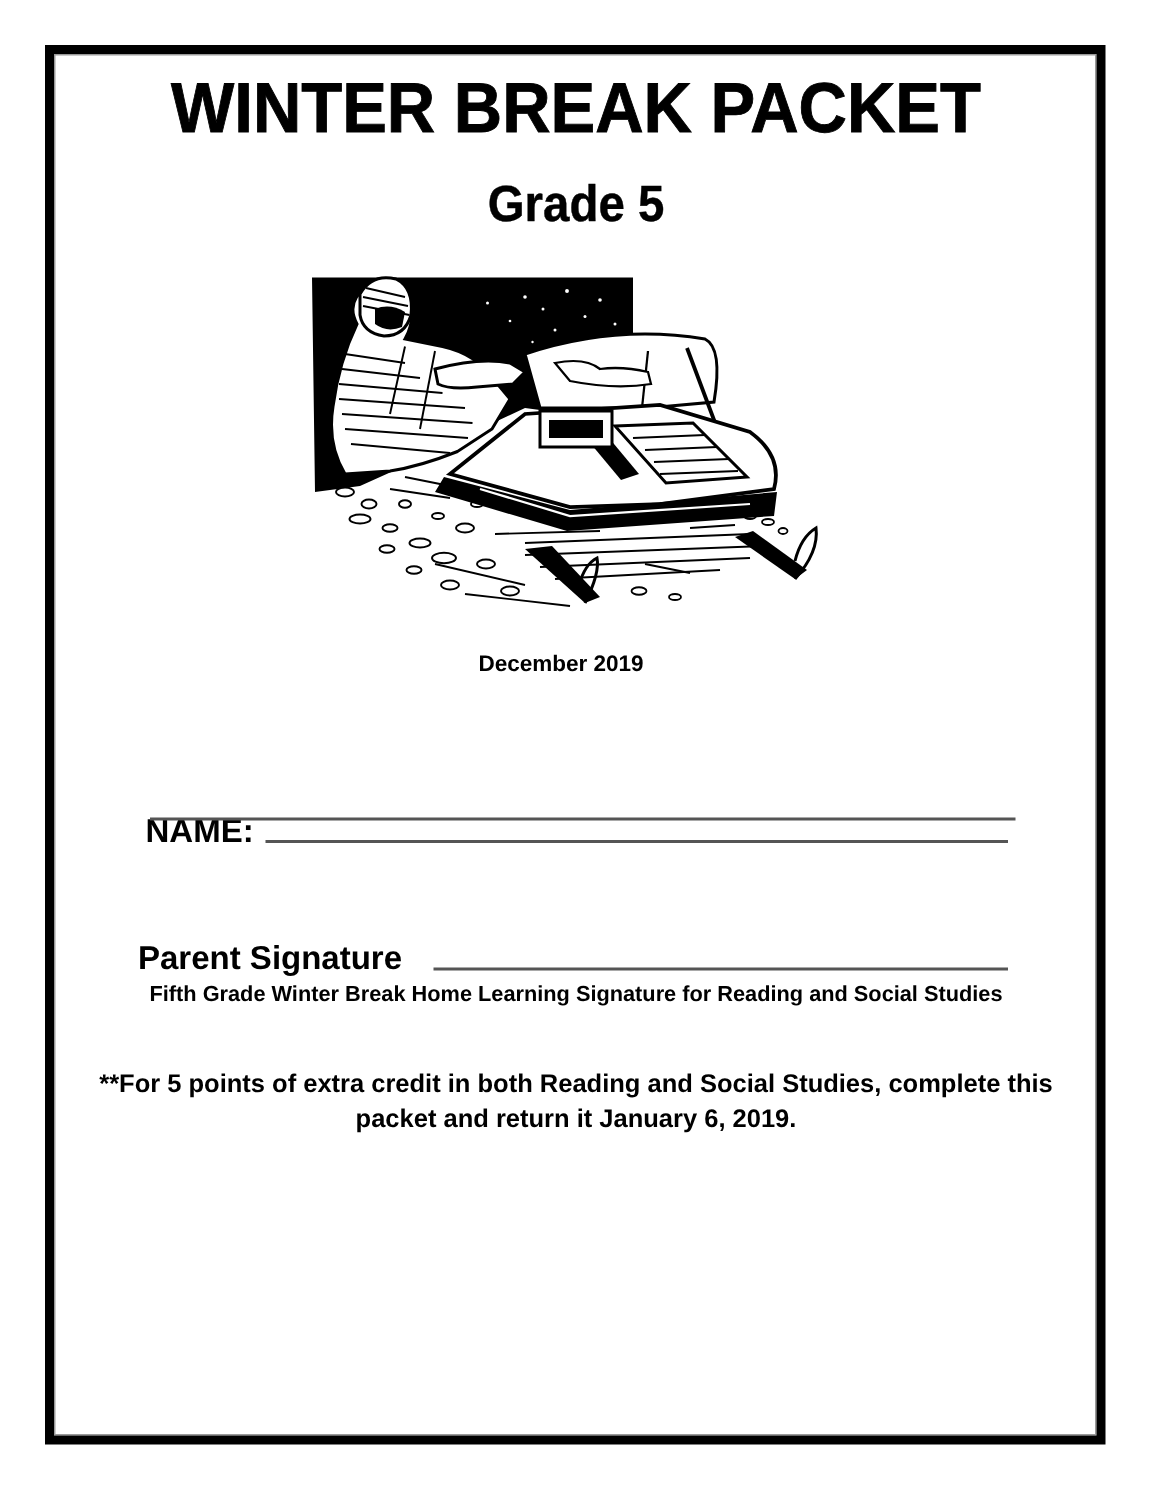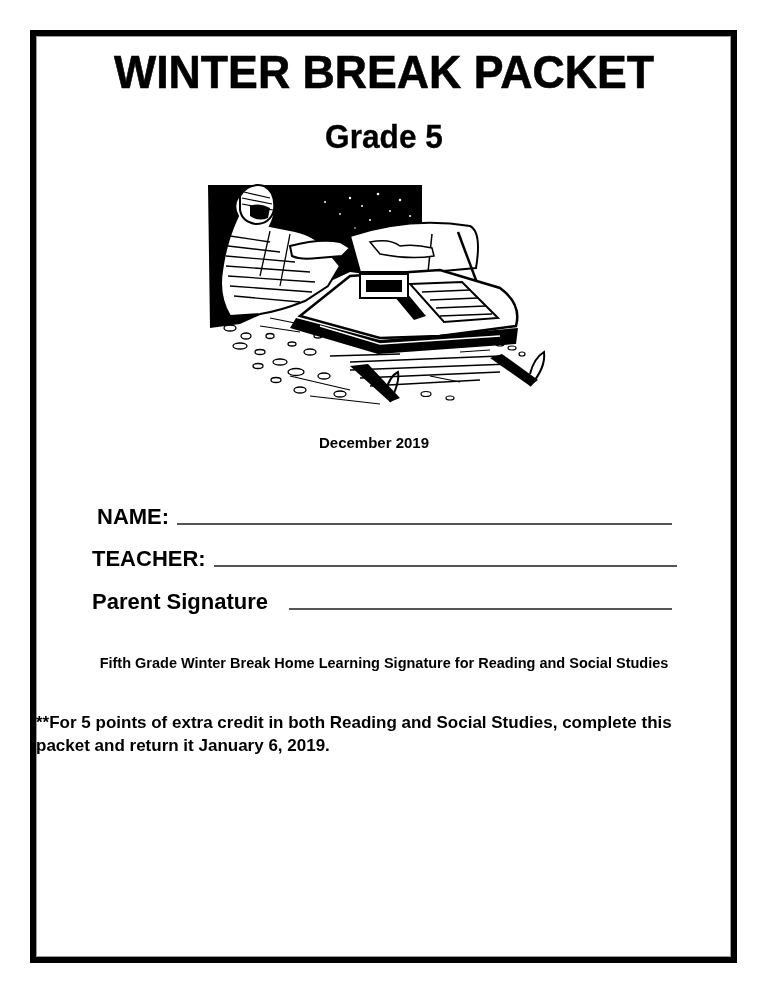--- a/index.html
+++ b/index.html
@@ -72,20 +72,21 @@
   .field-row {
     position: absolute;
     display: flex;
     align-items: baseline;
     font-weight: bold;
     font-size: 22px;
     line-height: 28px;
   }
   .field-label {
     white-space: nowrap;
+    margin-top: 37px;
   }
   .field-line {
     height: 0;
     border-bottom: 2px solid #555;
     align-self: flex-end;
     margin-bottom: 6px;
   }
   .row-name { left: 97px; top: 503px; width: 575px; }
   .row-teacher { left: 92px; top: 545px; width: 585px; }
   .row-signature { left: 92px; top: 588px; width: 580px; gap: 21px; }
@@ -101,20 +102,21 @@
     text-align: center;
     font-weight: bold;
     font-size: 14.5px;
     line-height: 20px;
   }
   .extra-credit {
     position: absolute;
     left: 36px;
     width: 696px;
     top: 711px;
+    text-align: center;
     font-weight: bold;
     font-size: 17px;
     line-height: 23px;
   }
 </style>
 </head>
 <body>
 
 <div class="page-frame"></div>
 
@@ -241,21 +243,20 @@
 </div>
 
 <div class="date">December 2019</div>
 
 <div class="field-row row-name">
   <span class="field-label">NAME:</span>
   <span class="field-line"></span>
 </div>
 
 <div class="field-row row-teacher">
-  <span class="field-label">TEACHER:</span>
   <span class="field-line"></span>
 </div>
 
 <div class="field-row row-signature">
   <span class="field-label">Parent Signature</span>
   <span class="field-line"></span>
 </div>
 
 <div class="description">Fifth Grade Winter Break Home Learning Signature for Reading and Social Studies</div>
 

